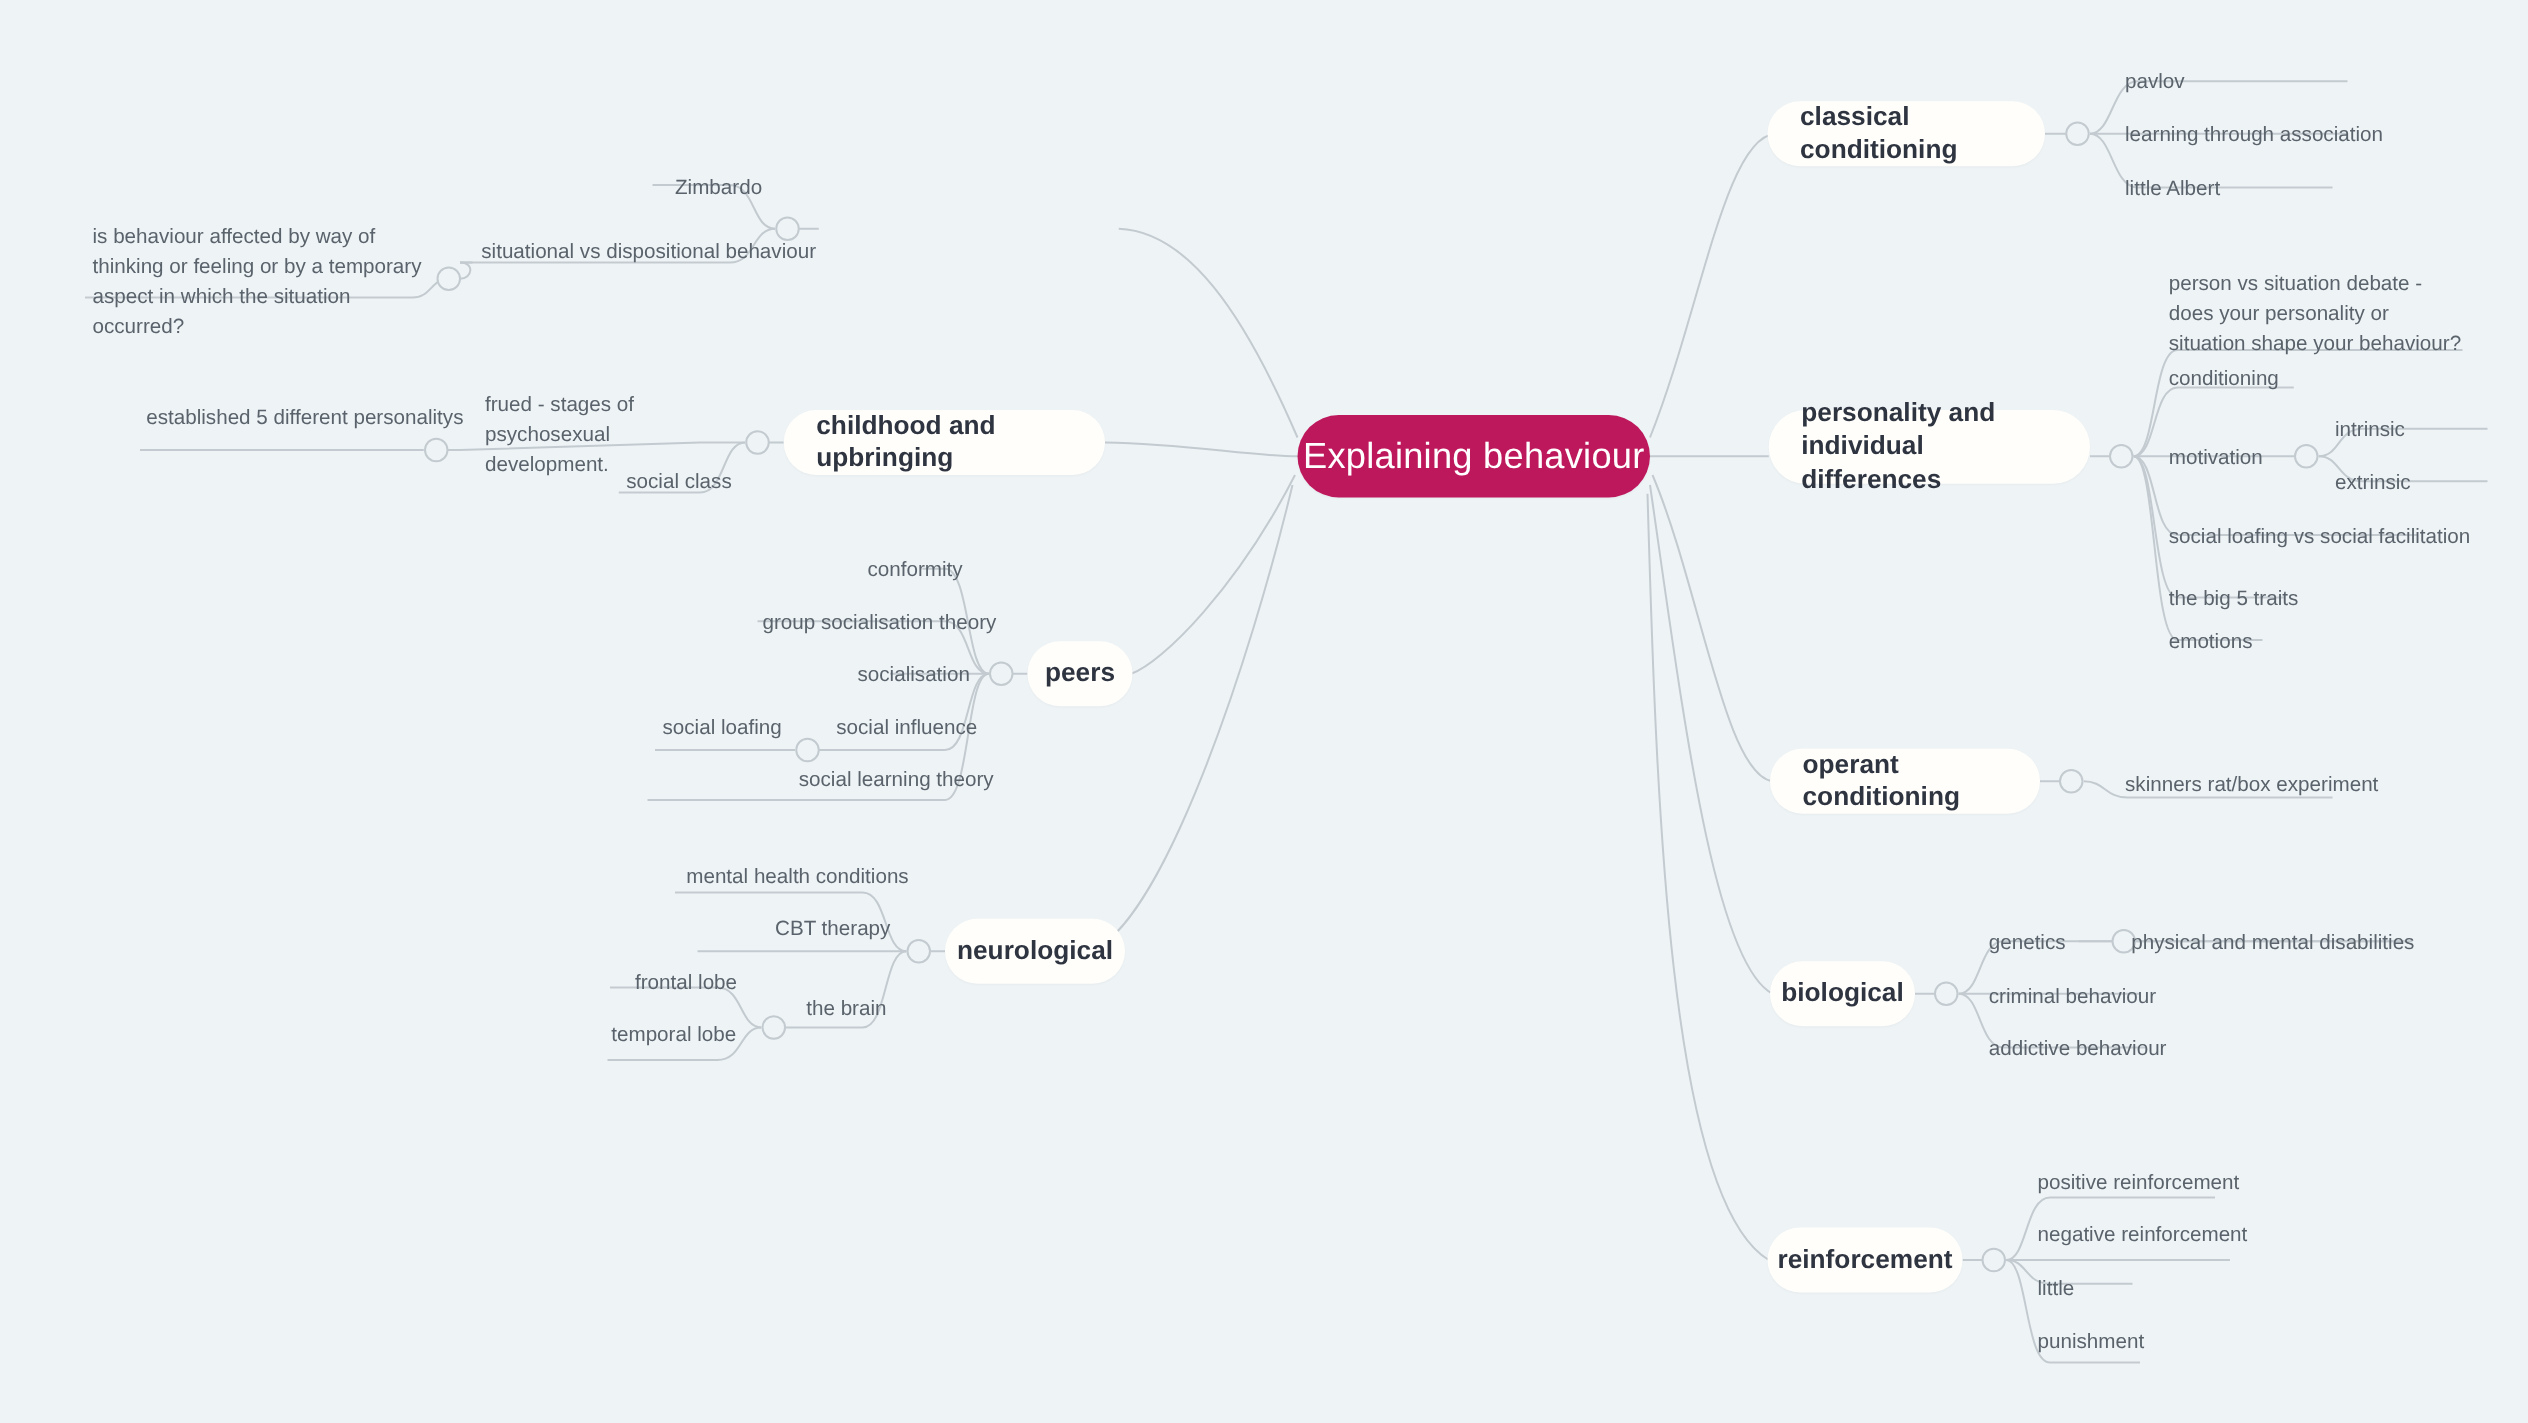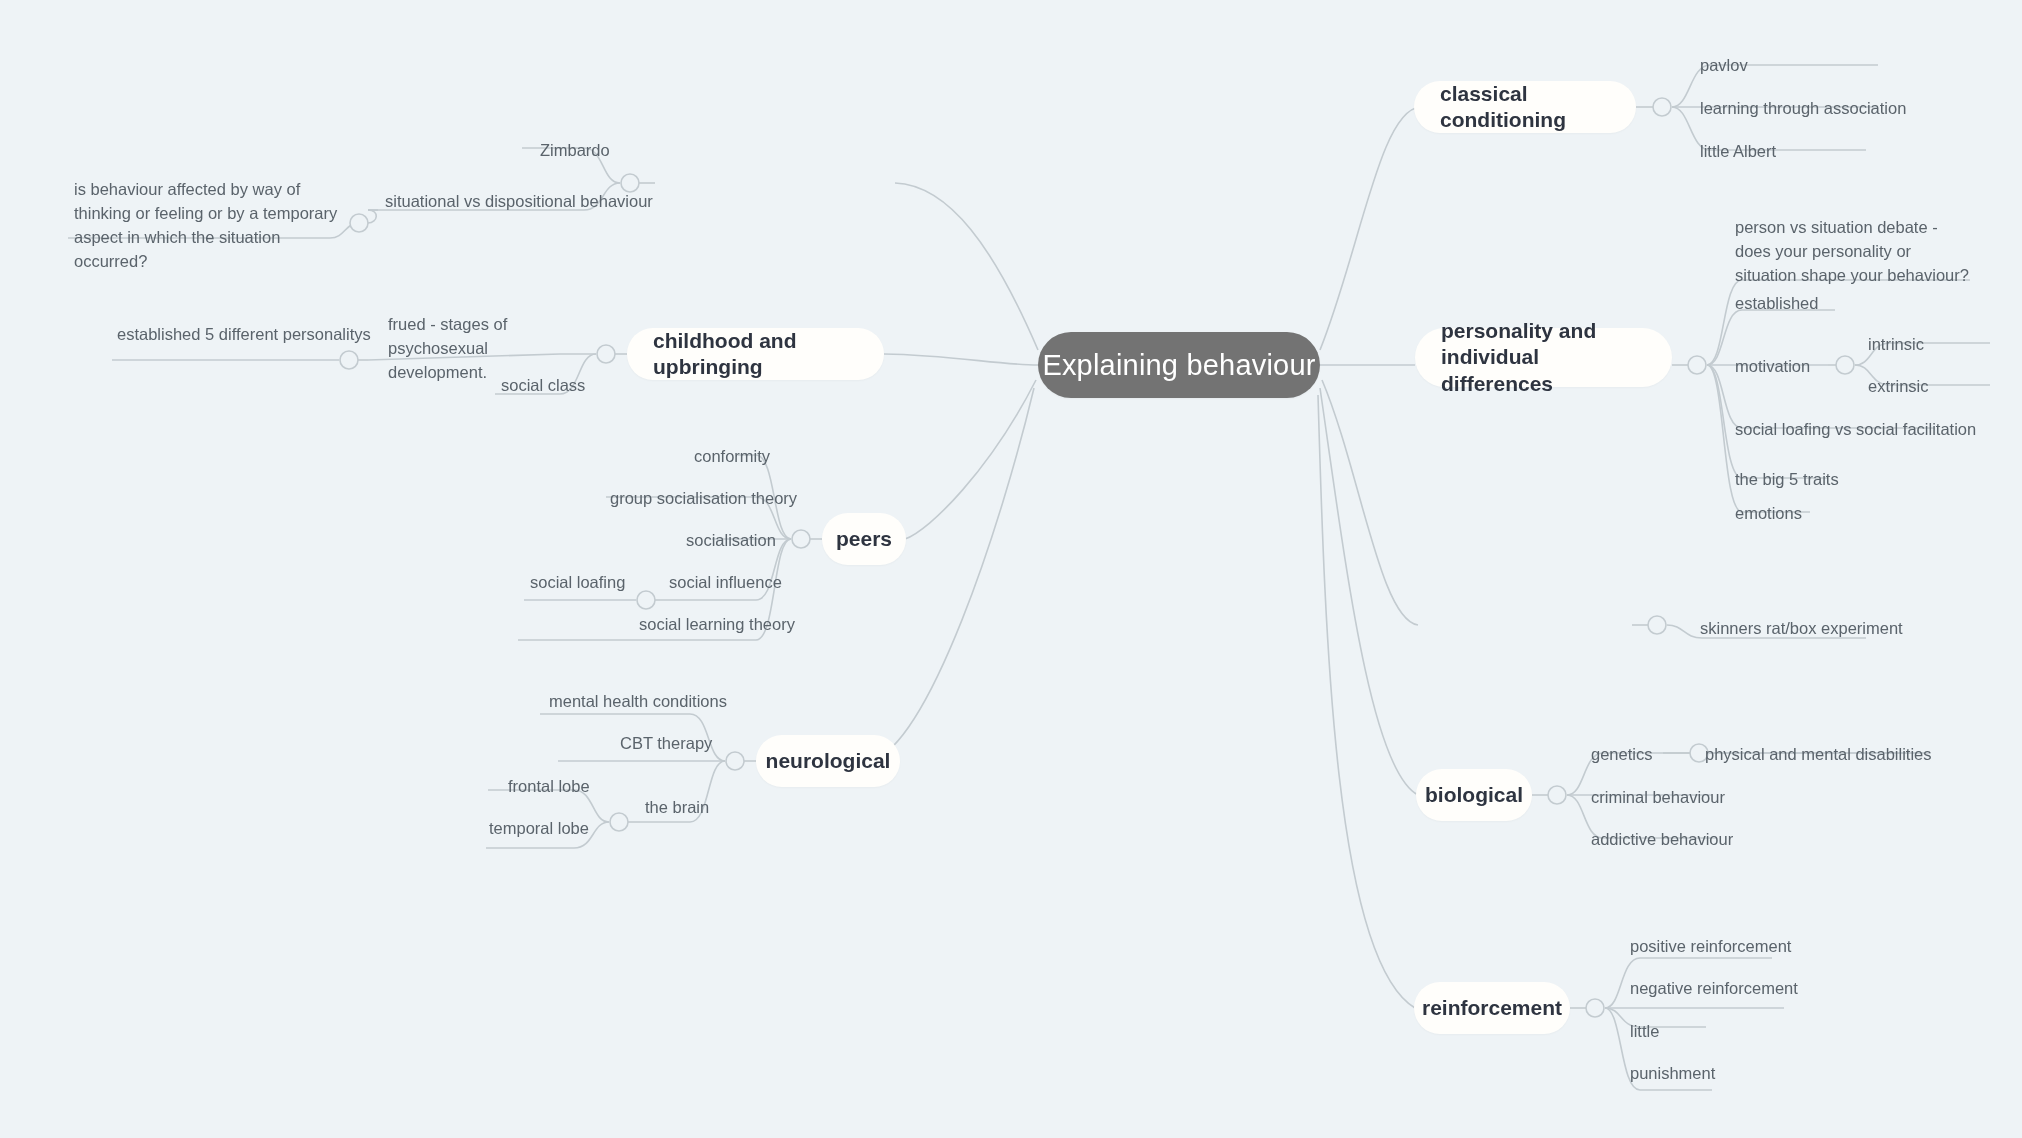--- a/index.html
+++ b/index.html
@@ -12,21 +12,21 @@
   }
   #canvas{position:absolute;inset:0;width:2022px;height:1138px;}
   svg.links{position:absolute;left:0;top:0;width:2022px;height:1138px;pointer-events:none;}
   svg.links path{fill:none;stroke:#c3cbd0;stroke-width:1.6;}
   svg.links circle{fill:#eef3f6;stroke:#c3cbd0;stroke-width:1.6;}
 
   .node{position:absolute;box-sizing:border-box;}
 
   
   .root{
-    background:#737373;
+    background:#be185d;
     color:#ffffff;
     border-radius:40px;
     font-size:29px;
     letter-spacing:.2px;
     display:flex;align-items:center;justify-content:center;
     box-shadow:0 1px 2px rgba(0,0,0,.04);
   }
   
   .branch{
     background:#fffefb;
@@ -169,41 +169,44 @@
     <span>little Albert</span>
   </div>
 
   <div class="node branch" style="left:1415px;top:328px;width:257px;height:59px;">
     <span>personality and individual differences</span>
   </div>
   <div class="node leaf right wrap" style="left:1735px;top:216px;width:235px;">
     <span>person vs situation debate - does your personality or situation shape your behaviour?</span>
   </div>
   <div class="node leaf right" style="left:1735px;top:292px;">
-    <span>established</span>
+    <span>conditioning</span>
   </div>
   <div class="node leaf right" style="left:1735px;top:355px;">
     <span>motivation</span>
   </div>
   <div class="node leaf right" style="left:1868px;top:333px;">
     <span>intrinsic</span>
   </div>
   <div class="node leaf right" style="left:1868px;top:375px;">
     <span>extrinsic</span>
   </div>
   <div class="node leaf right" style="left:1735px;top:418px;">
     <span>social loafing vs social facilitation</span>
   </div>
   <div class="node leaf right" style="left:1735px;top:468px;">
     <span>the big 5 traits</span>
   </div>
   <div class="node leaf right" style="left:1735px;top:502px;">
     <span>emotions</span>
   </div>
 
+  <div class="node branch center" style="left:1416px;top:599px;width:216px;height:52px;">
+    <span>operant conditioning</span>
+  </div>
   <div class="node leaf right" style="left:1700px;top:617px;">
     <span>skinners rat/box experiment</span>
   </div>
 
   <div class="node branch center" style="left:1416px;top:769px;width:116px;height:52px;">
     <span>biological</span>
   </div>
   <div class="node leaf right" style="left:1591px;top:743px;">
     <span>genetics</span>
   </div>

